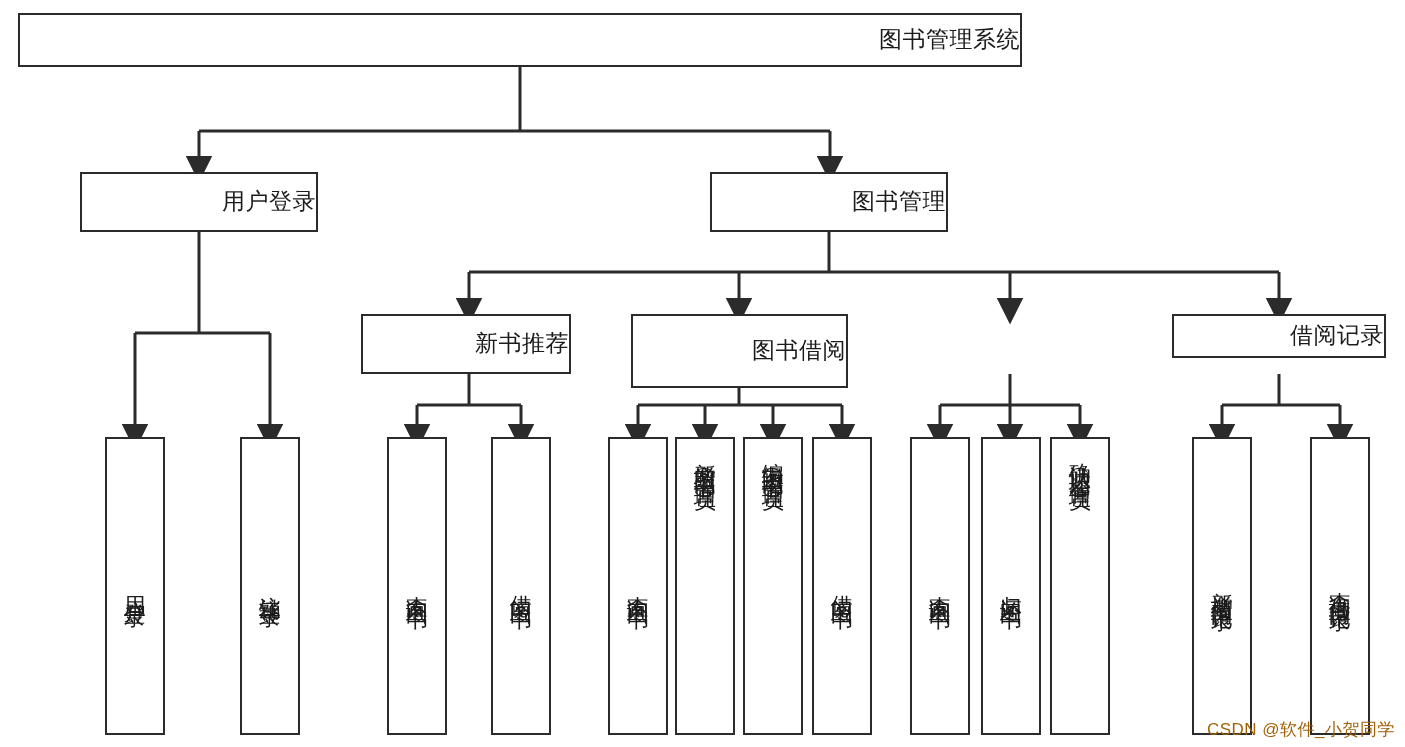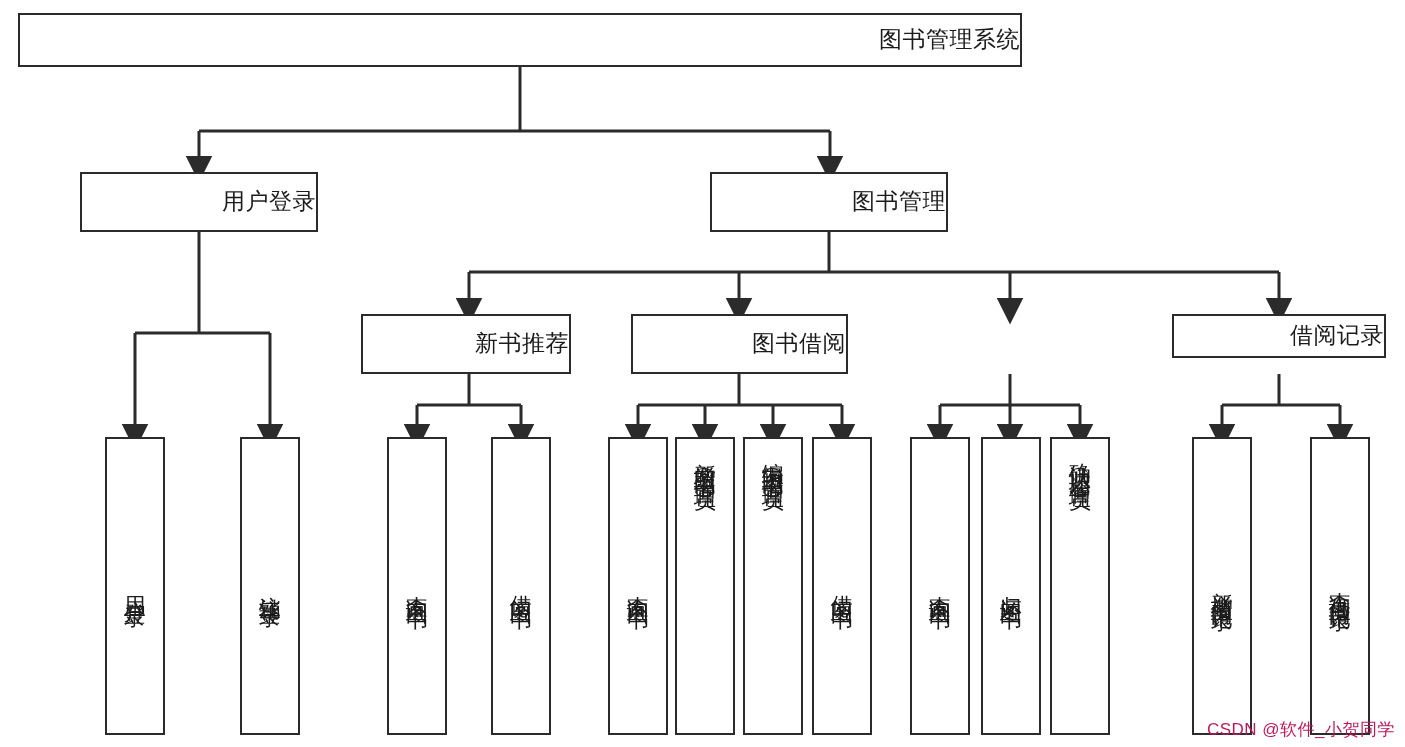--- a/index.html
+++ b/index.html
@@ -60,21 +60,21 @@
   }
   .node.vertical.centered {
     align-items: center;
     padding-top: 0;
   }
   #watermark {
     position: absolute;
     right: 10px;
     bottom: 6px;
     font-size: 17px;
-    color: #be185d;
+    color: #a16207;
     letter-spacing: 0.5px;
     z-index: 3;
     white-space: nowrap;
   }
 </style>
 </head>
 <body>
 
 <div id="canvas">
 
@@ -135,21 +135,21 @@
   <div class="node horizontal" style="left:80px; top:172px; width:238px; height:60px;">
     <span class="node-label">用户登录</span>
   </div>
   <div class="node horizontal" style="left:710px; top:172px; width:238px; height:60px;">
     <span class="node-label">图书管理</span>
   </div>
 
   <div class="node horizontal" style="left:361px; top:314px; width:210px; height:60px;">
     <span class="node-label">新书推荐</span>
   </div>
-  <div class="node horizontal" style="left:631px; top:314px; width:217px; height:60px;">
+  <div class="node horizontal" style="left:631px; top:314px; width:217px; height:74px;">
     <span class="node-label">图书借阅</span>
   </div>
   <div class="node horizontal" style="left:1172px; top:314px; width:214px; height:44px;">
     <span class="node-label">借阅记录</span>
   </div>
 
   <div class="node vertical centered" style="left:105px; top:437px; width:60px; height:298px;">
     <span class="node-label">用户登录</span>
   </div>
   <div class="node vertical centered" style="left:240px; top:437px; width:60px; height:298px;">

